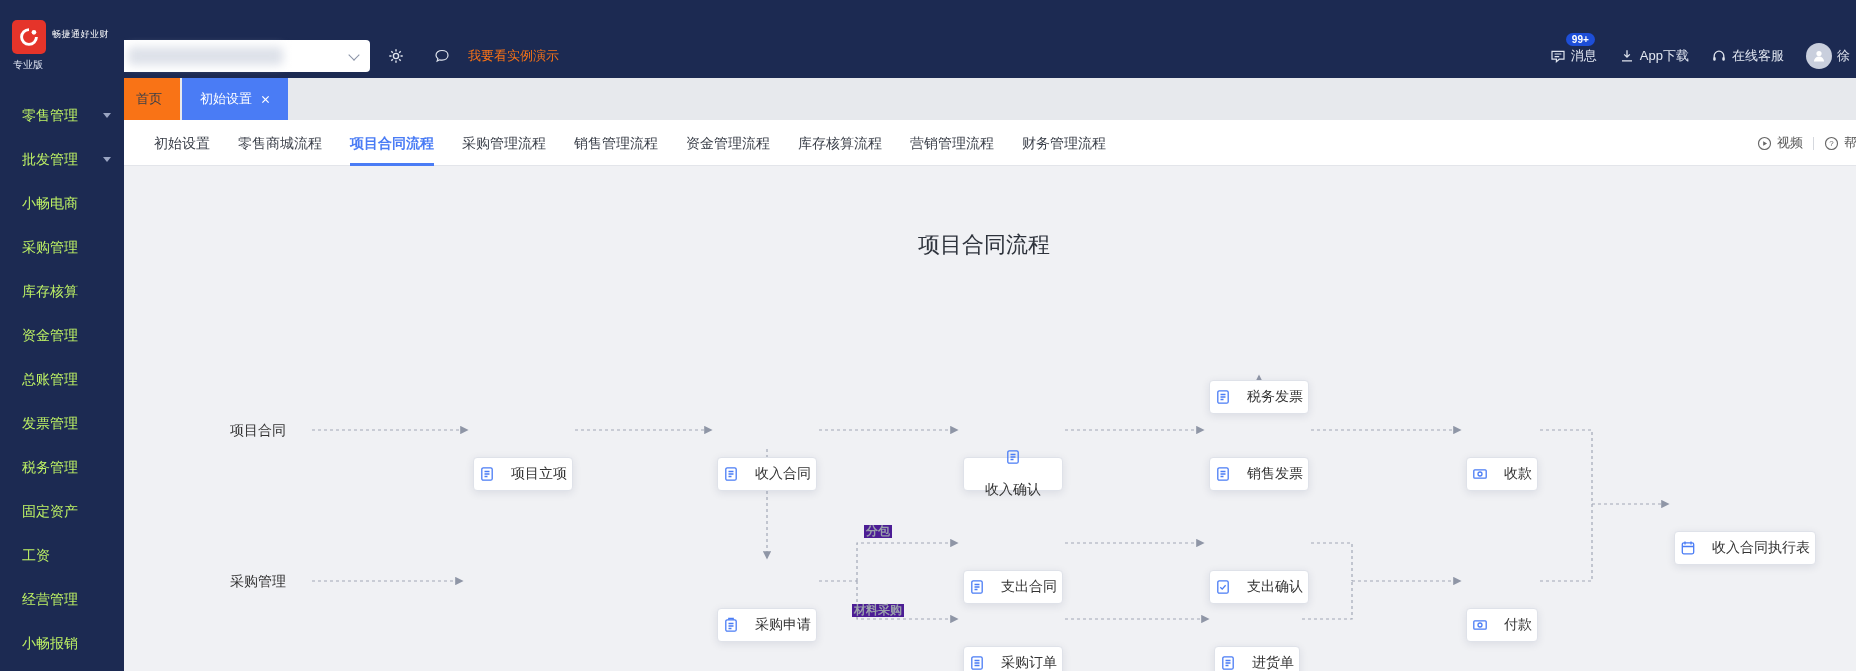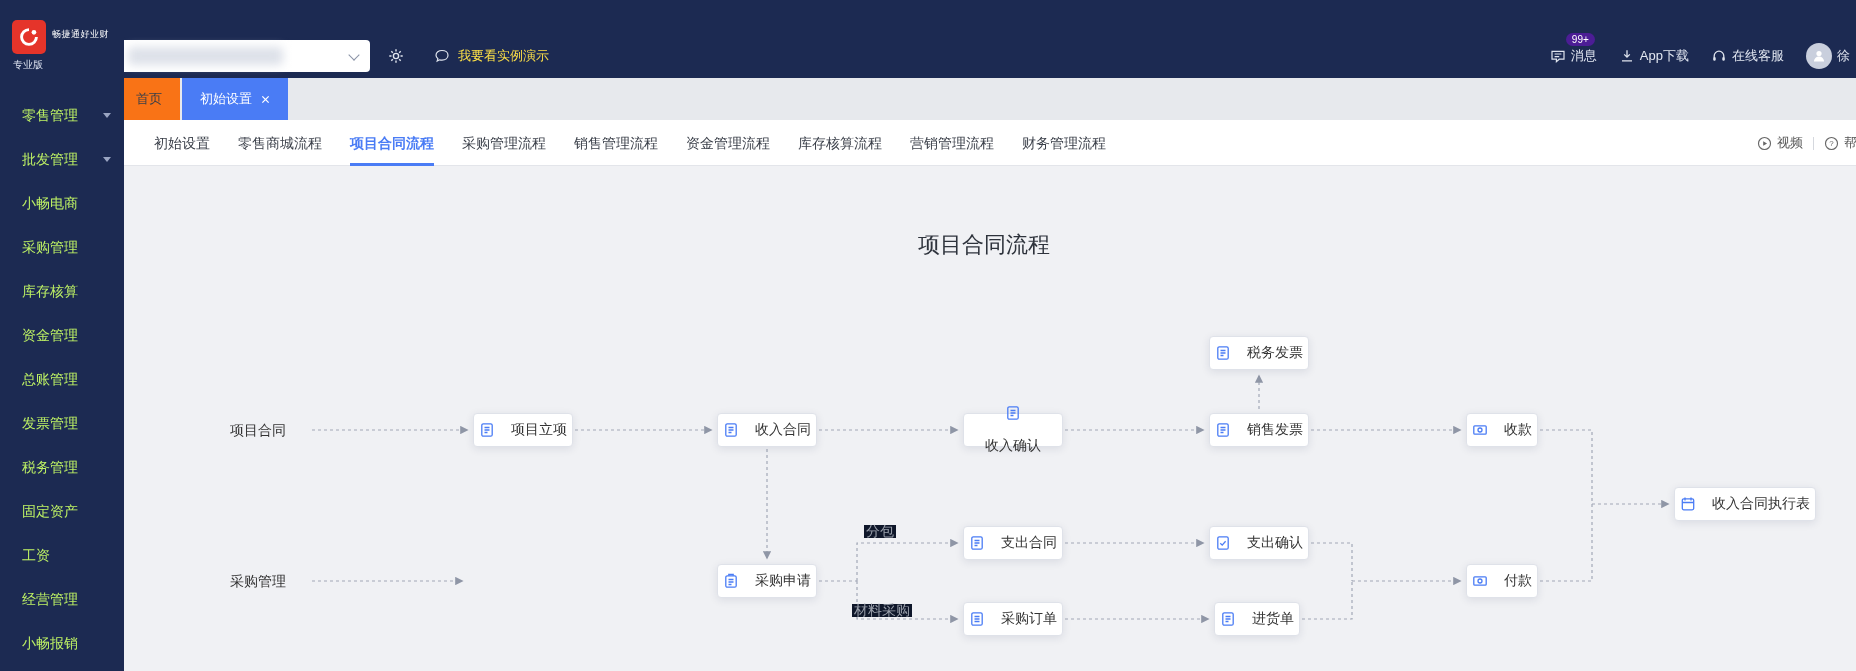--- a/index.html
+++ b/index.html
@@ -5,24 +5,24 @@
   * { margin:0; padding:0; box-sizing:border-box; }
   body { font-family:"Liberation Sans","DejaVu Sans",sans-serif; background:#fff; }
   .app { position:relative; width:1856px; height:671px; overflow:hidden; background:#f0f1f4; }
 
   
   .topbar { position:absolute; left:0; top:0; width:100%; height:78px; background:#1c2a52; z-index:3; }
   .org-select { position:absolute; left:118px; top:40px; width:252px; height:32px; background:#fff; border-radius:4px; cursor:pointer; }
   .org-blur { position:absolute; left:10px; top:7px; width:155px; height:18px; background:#dde1e9; border-radius:4px; filter:blur(5px); }
   .org-chevron { position:absolute; right:12px; top:11px; width:8px; height:8px; border-right:1.6px solid #8a93a6; border-bottom:1.6px solid #8a93a6; transform:rotate(45deg); }
   .tb-icon-btn { position:absolute; top:48px; cursor:pointer; line-height:0; }
-  .demo-link { position:absolute; left:434px; top:48px; display:flex; align-items:center; gap:8px; color:#fde047; font-size:13px; cursor:pointer; line-height:16px; }
+  .demo-link { position:absolute; left:434px; top:48px; display:flex; align-items:center; gap:18px; color:#f97316; font-size:13px; cursor:pointer; line-height:16px; }
   .tb-right { position:absolute; right:6px; top:40px; height:32px; display:flex; align-items:center; gap:22px; color:#e3e8f2; font-size:13px; }
   .tb-item { position:relative; display:flex; align-items:center; gap:5px; cursor:pointer; line-height:16px; }
-  .badge { position:absolute; top:-15px; left:16px; background:#4c1d95; color:#fff; font-size:10px; line-height:13px; padding:0 6px; border-radius:8px; white-space:nowrap; }
+  .badge { position:absolute; top:-15px; left:16px; background:#1d4ed8; color:#fff; font-size:10px; line-height:13px; padding:0 6px; border-radius:8px; white-space:nowrap;font-weight:bold; }
   .avatar { width:26px; height:26px; border-radius:50%; background:#c9cfdd; display:flex; align-items:center; justify-content:center; }
 
   
   .sidebar { position:absolute; left:0; top:0; width:124px; height:100%; background:#1c2a52; z-index:4; }
   .logo-block { position:relative; height:78px; }
   .logo-square { position:absolute; left:12px; top:20px; width:34px; height:34px; background:#e5342a; border-radius:5px; display:flex; align-items:center; justify-content:center; }
   .brand-name { position:absolute; left:52px; top:28px; width:58px; font-size:9px; color:#fff; letter-spacing:.5px; }
   .brand-edition { position:absolute; left:13px; top:58px; font-size:10px; color:#dbe1ef; }
   .side-nav { padding-top:15px; }
   .side-item { position:relative; height:44px; line-height:44px; padding-left:22px; color:#bef264; font-size:14px; cursor:pointer; white-space:nowrap; }
@@ -40,24 +40,24 @@
   .subnav-item.active { color:#4a7cf5; font-weight:bold; }
   .subnav-item.active::after { content:""; position:absolute; left:14px; right:14px; bottom:0; height:3px; background:#4a7cf5; }
   .subnav-right { position:absolute; right:-14px; top:0; height:46px; display:flex; align-items:center; gap:10px; color:#555; font-size:13px; }
   .subnav-right .rt { display:flex; align-items:center; gap:5px; cursor:pointer; line-height:16px; }
   .vdiv { width:1px; height:13px; background:#d5d8de; }
 
   
   .content { position:absolute; left:112px; top:166px; right:0; bottom:0; background:#f0f1f4; }
   .flow-title { position:absolute; top:64px; left:0; width:100%; text-align:center; font-size:22px; font-weight:500; color:#2e333c; }
   .arrows { position:absolute; left:0; top:0; }
-  .node { position:absolute; height:34px; background:#fff; border:1px solid #dfe2e9; border-radius:4px; box-shadow:0 2px 8px rgba(30,40,80,.10); display:flex; align-items:center; justify-content:center; gap:16px; font-size:14px; color:#333; white-space:nowrap; cursor:pointer; }
+  .node { position:absolute; height:34px; background:#fff; border:1px solid #dfe2e9; border-radius:4px; box-shadow:0 2px 8px rgba(30,40,80,.10); display:flex; align-items:center; justify-content:center; gap:16px; font-size:14px; color:#333; white-space:nowrap; cursor:pointer;margin-top:44px; }
   .node svg { flex:none; }
   .row-label { position:absolute; font-size:14px; font-weight:500; color:#333; line-height:20px; }
-  .branch-label { position:absolute; font-size:14px; color:#9aa0ab; line-height:13px; background:#0f172a; padding:0 2px; }
+  .branch-label { position:absolute; font-size:12px; color:#9aa0ab; line-height:13px; background:#4c1d95; padding:0 2px;font-weight:bold; }
 </style>
 </head>
 <body>
 
 <div class="app">
 
   <header class="topbar">
     <div class="org-select">
       <div class="org-blur"></div>
       <span class="org-chevron"></span>

